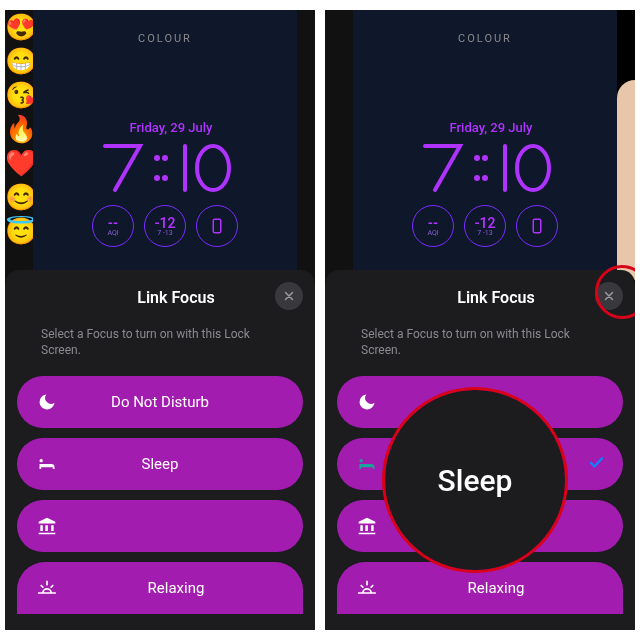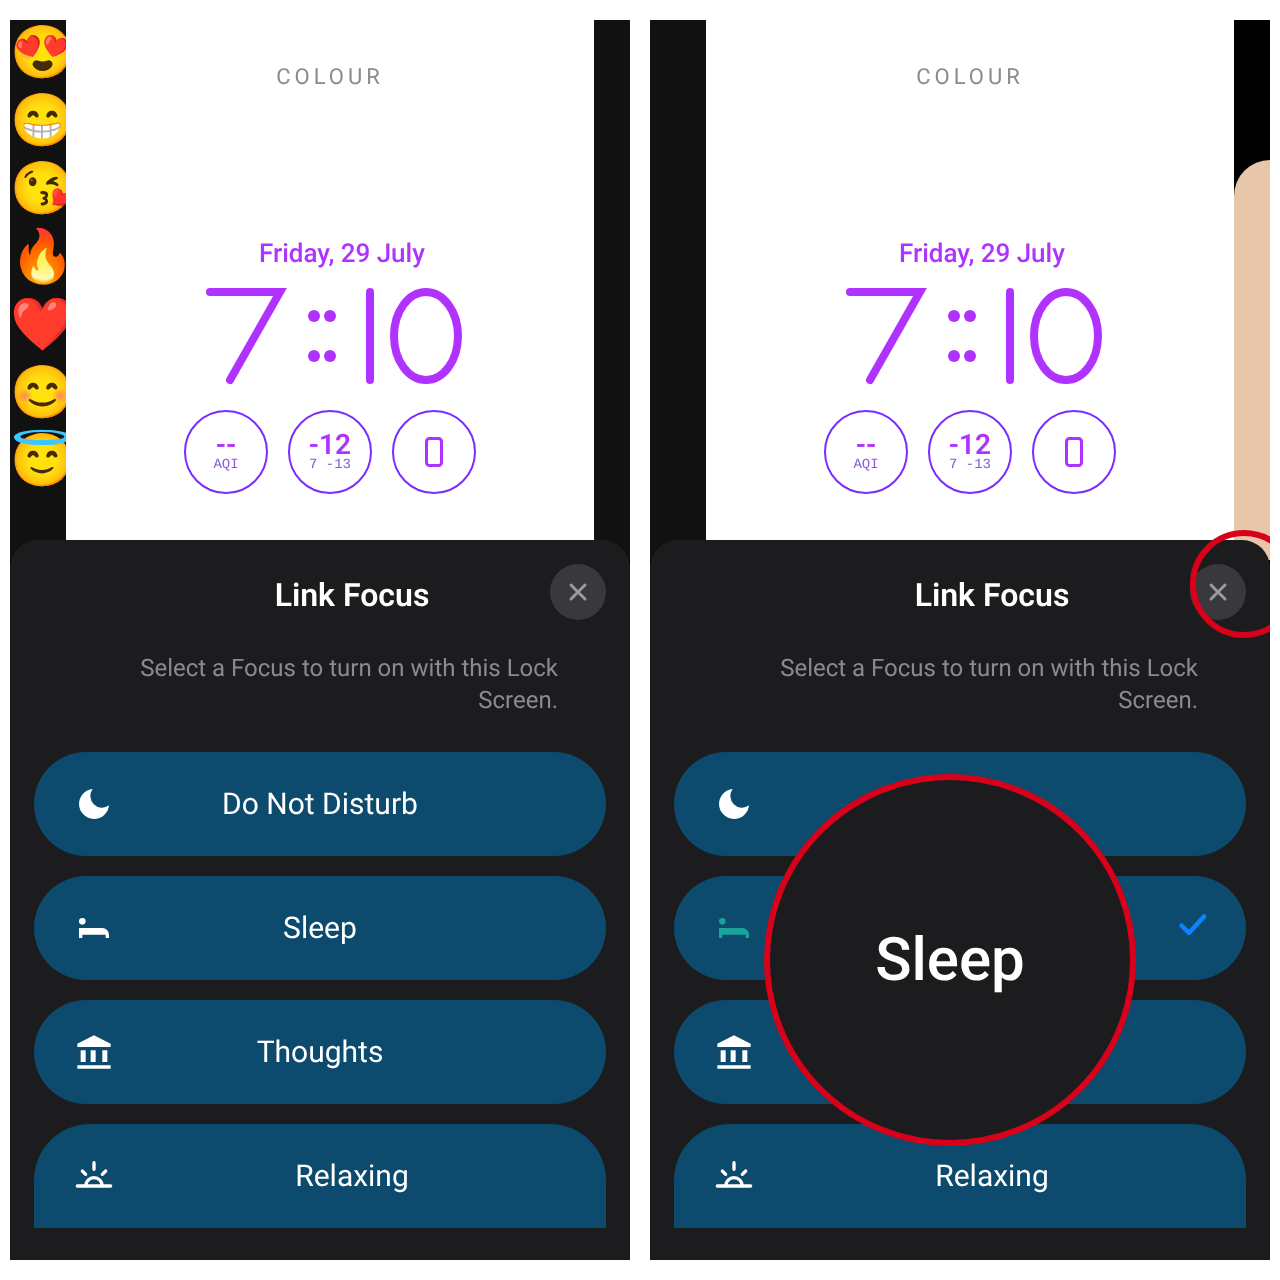--- a/index.html
+++ b/index.html
@@ -33,21 +33,21 @@
   .wall-left  { left: 0;  width: 28px; }
   .wall-right { right: 0; width: 18px; }
   .emoji-col .emoji {
     display:block; font-size: 26px; line-height: 34px; text-align:center;
     filter: saturate(1.2);
   }
   .wall-right.skin { background: #e8c6a9; border-top-left-radius: 24px; margin-top: 70px; height: 200px; }
 
   .preview {
     position: absolute; left: 28px; right: 18px; top: 0; height: 270px;
-    background: #ffffff;
+    background: #0f172a;
   }
   .colour-label {
     position: absolute; left: 0; right: 0; top: 22px;
     text-align: center;
     font-size: 11px; letter-spacing: 2px;
     color: #8a8a8f;
   }
   .lock-date {
     position: absolute; left:0; right:0; top: 110px;
     text-align:center;
@@ -69,21 +69,21 @@
   }
   .wpill {
     width: 42px; height: 42px;
     border: 1.5px solid #7a2bff;
     border-radius: 50%;
     color: #b032ff;
     display:flex; flex-direction:column; align-items:center; justify-content:center;
     font-size: 10px; line-height: 1;
   }
   .wpill .big { font-size: 14px; font-weight: 600; }
-  .wpill .sm  { font-size: 7px; color:#8a5bd6;font-family:Liberation Mono, monospace; }
+  .wpill .sm  { font-size: 7px; color:#8a5bd6; }
   .wpill.phone svg { width: 18px; height: 18px; stroke:#b032ff; fill:none; stroke-width:2; }
 
   
   .sheet {
     position: absolute; left: 0; right: 0; bottom: 0;
     top: 260px;
     background: #1c1c1e;
     border-top-left-radius: 14px;
     border-top-right-radius: 14px;
     padding: 12px 12px 0 12px;
@@ -99,27 +99,27 @@
     width: 28px; height: 28px;
     border-radius: 50%;
     background: #39393d;
     display:flex; align-items:center; justify-content:center;
     color: #9a9aa0;
   }
   .close-btn svg { width: 14px; height: 14px; stroke:#9a9aa0; stroke-width:2.5; stroke-linecap:round; }
   .sheet-sub {
     color: #8a8a8f;
     font-size: 12px;
-    text-align:right;
+    text-align:left;
     margin: 14px 24px 18px 24px;
     line-height: 1.35;
   }
   .focus-list { display:flex; flex-direction:column; gap: 10px; }
   .focus-item {
-    background: #0c4a6e;
+    background: #a21caf;
     border-radius: 28px;
     height: 52px;
     display:flex; align-items:center;
     padding: 0 18px;
     color: #fff;
     position: relative;
   }
   .focus-item .ficon {
     width: 24px; display:flex; align-items:center; justify-content:center;
     color: #fff;
@@ -235,21 +235,20 @@
               </svg>
           </span>
           <span class="flabel">Sleep</span>
         </div>
         <div class="focus-item">
           <span class="ficon">
             <svg class="ic" viewBox="0 0 24 24">
                 <path d="M12 2 2 7v2h20V7L12 2zM4 11h3v7H4v-7zm6 0h3v7h-3v-7zm7 0h3v7h-3v-7zM2 20h20v2H2v-2z"></path>
               </svg>
           </span>
-          <span class="flabel">Thoughts</span>
         </div>
         <div class="focus-item last">
           <span class="ficon">
             <svg class="ic" viewBox="0 0 24 24">
                 <path d="M12 4v4M5 9l2 2M19 9l-2 2M2 18h20M7 18a5 5 0 0 1 10 0" fill="none" stroke="currentColor" stroke-width="2" stroke-linecap="round"></path>
               </svg>
           </span>
           <span class="flabel">Relaxing</span>
         </div>
       </div>

